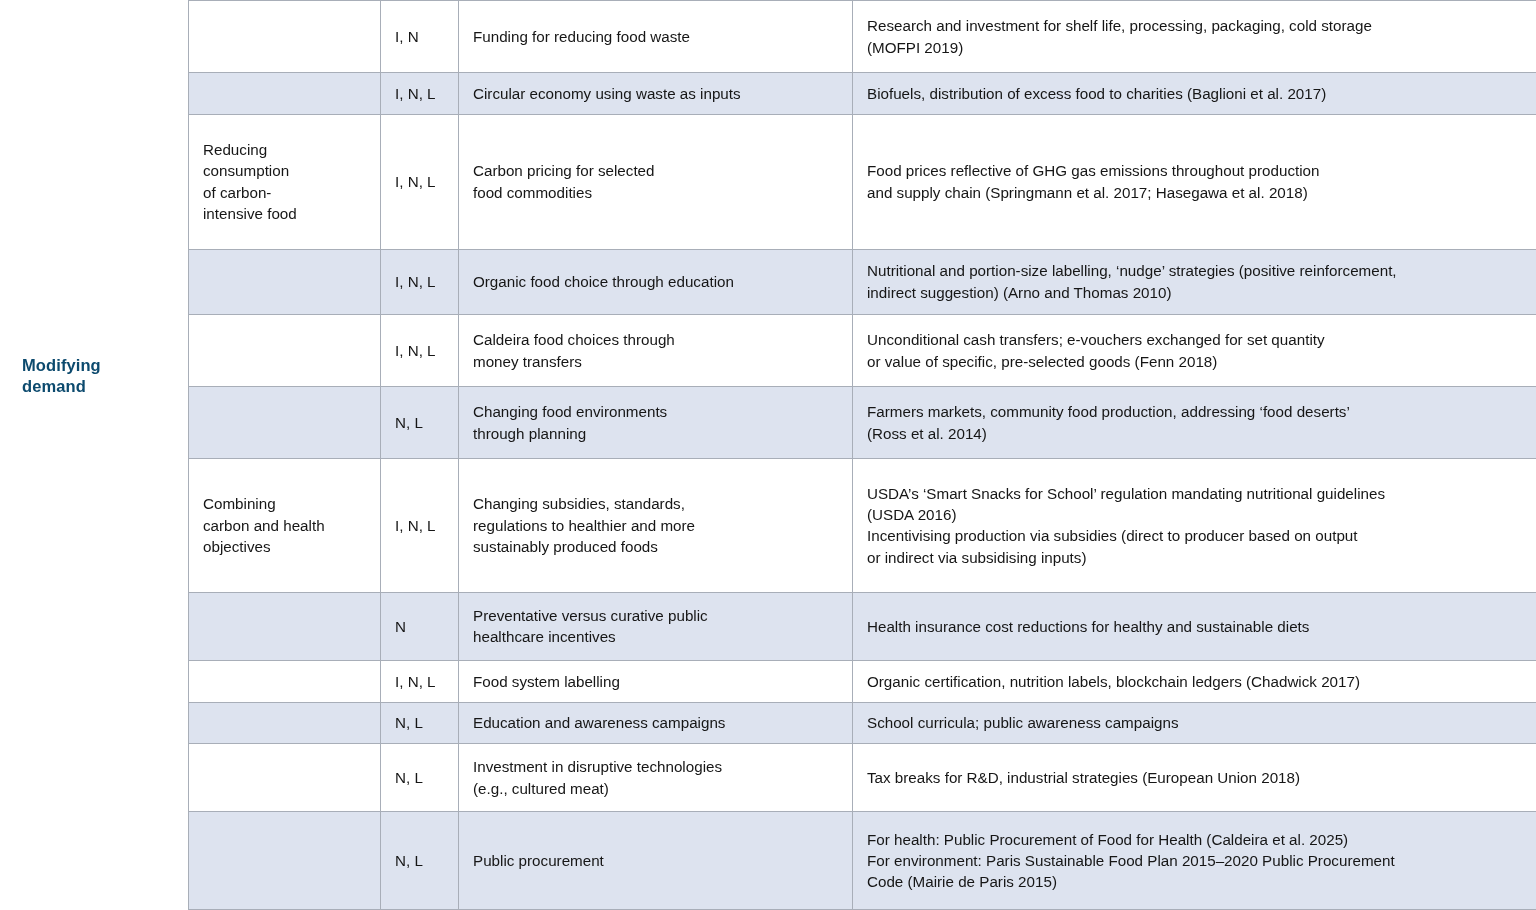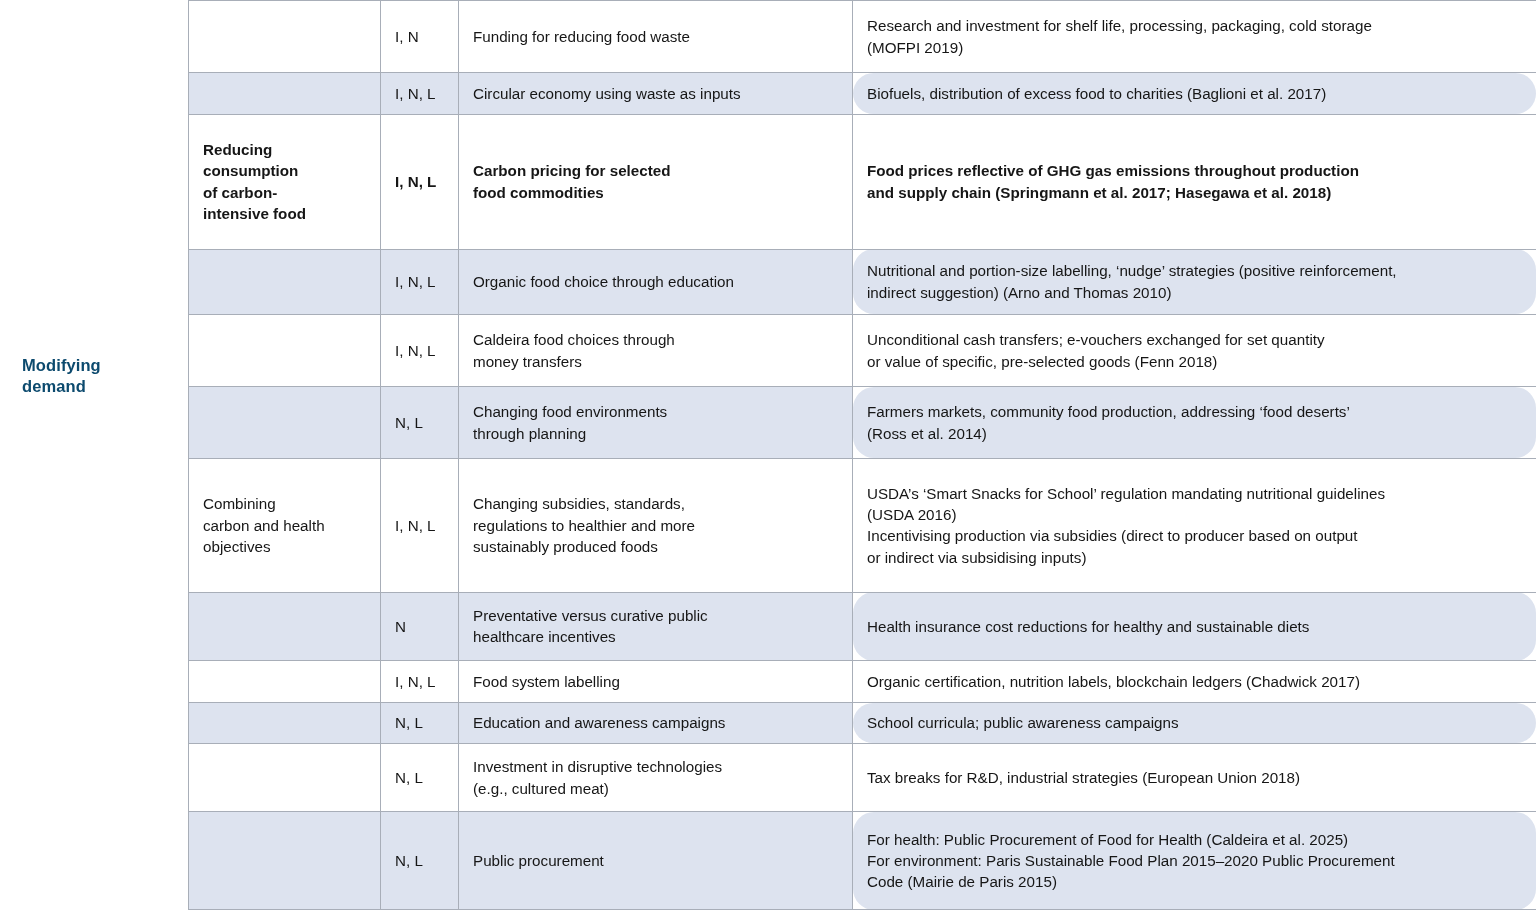--- a/index.html
+++ b/index.html
@@ -81,30 +81,29 @@
     padding-right: 8px;
   }
   .cell-scale {
     text-align: left;
     padding-left: 4px;
     padding-right: 4px;
   }
   .cell-instrument { }
   .cell-example {
     padding-left: 17px;
-    border-radius: 21px;
   }
 
   tr.shaded td { background: #dde3ef; }
   tr.plain  td { background: #ffffff; }
 
   
   tr[data-h="72"]  td { height: 72px;  }
   tr[data-h="41"]  td { height: 41px;  }
-  tr[data-h="134"] td { height: 134px; font-weight: bold; }
+  tr[data-h="134"] td { height: 134px; }
   tr[data-h="65"]  td { height: 65px;  }
   tr[data-h="72"]  td { height: 72px;  }
   tr[data-h="71"]  td { height: 71px;  }
   tr[data-h="133"] td { height: 133px; }
   tr[data-h="68"]  td { height: 68px;  }
   tr[data-h="42"]  td { height: 42px;  }
   tr[data-h="40"]  td { height: 40px;  }
   tr[data-h="68b"] td { height: 68px;  }
   tr[data-h="97"]  td { height: 97px;  }
 </style>

